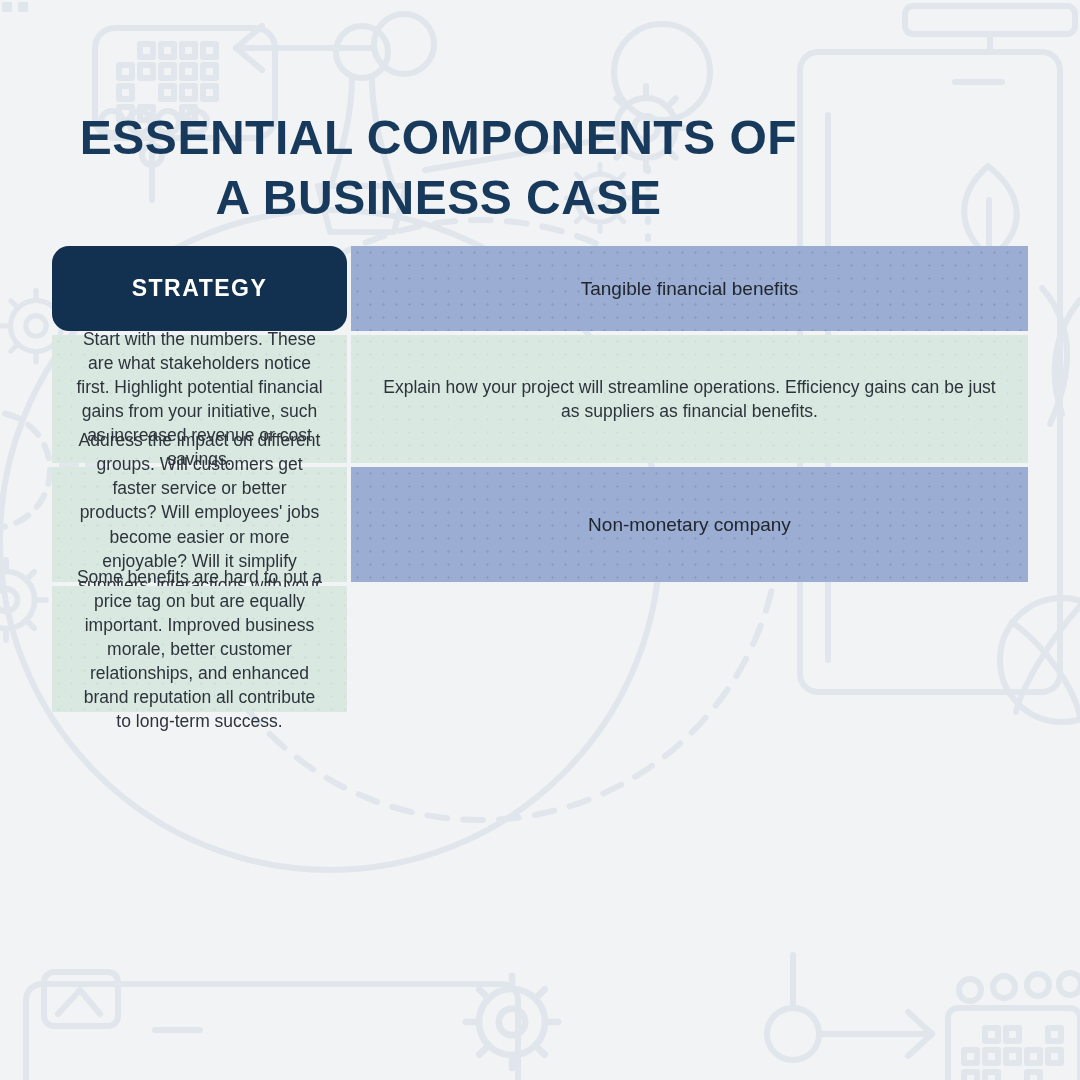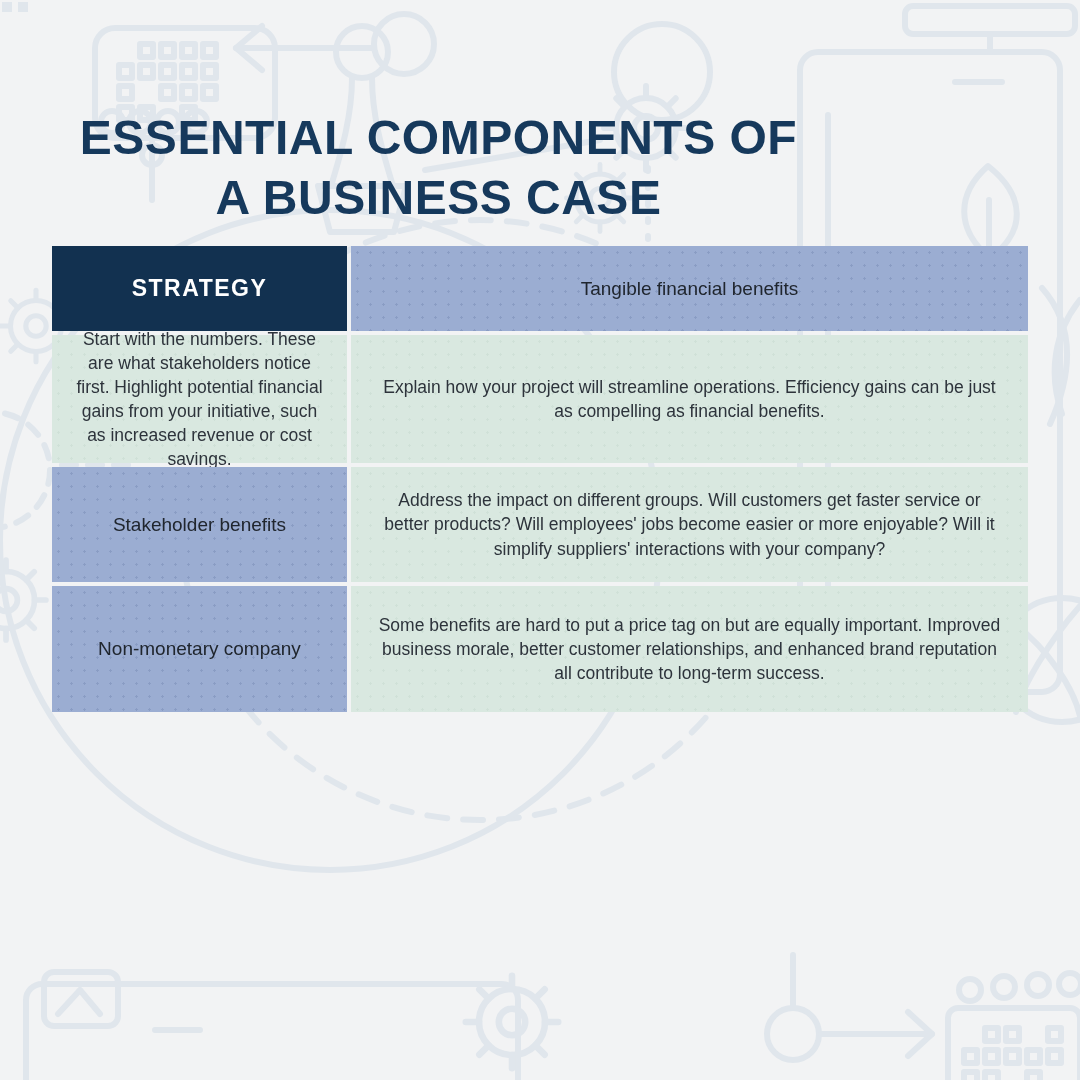--- a/index.html
+++ b/index.html
@@ -32,21 +32,21 @@
     margin-top:44px;
   }
   .table{
     position:absolute;left:52px;top:246px;
     display:grid;
     grid-template-columns:295px 677px;
     grid-template-rows:85px 128px 115px 126px 135px 128px;
     gap:4px;
   }
   .cell{display:flex;align-items:center;justify-content:center;text-align:center;}
-  .head{font-size:23px;font-weight:700;letter-spacing:1.5px;color:var(--header-text,#fff);}
+  .head{font-size:23px;font-weight:700;letter-spacing:1.5px;color:var(--header-text,#fff);border-radius:17px;}
   .head.navy{background:var(--header-navy,#123150);}
   .head.green{background:var(--header-green,#4ca42d);}
   .label{
     background-color:var(--label-bg,#9badd2);
     background-image:radial-gradient(rgba(47,70,120,.16) 1.3px, transparent 1.4px);
     background-size:13px 13px;
     font-size:19px;color:var(--label-text,#20262e);
     padding:0 20px;
   }
   .body{
@@ -209,23 +209,22 @@
   </svg>
 
   <h1 class="title"><span>ESSENTIAL COMPONENTS OF</span><br><span>A BUSINESS CASE</span></h1>
 
   <div class="table">
     <div class="cell head navy">STRATEGY</div>
 
     <div class="cell label">Tangible financial benefits</div>
     <div class="cell body">Start with the numbers. These are what stakeholders notice first. Highlight potential financial gains from your initiative, such as increased revenue or cost savings.</div>
 
-    <div class="cell body">Explain how your project will streamline operations. Efficiency gains can be just as compelling as financial benefits.</div>
-
-
-    <div class="cell label">Stakeholder benefits</div>
+    <div class="cell body">Explain how your project will streamline operations. Efficiency gains can be just as suppliers as financial benefits.</div>
+
+
     <div class="cell body">Address the impact on different groups. Will customers get faster service or better products? Will employees' jobs become easier or more enjoyable? Will it simplify suppliers' interactions with your company?</div>
 
     <div class="cell label">Non-monetary company</div>
     <div class="cell body">Some benefits are hard to put a price tag on but are equally important. Improved business morale, better customer relationships, and enhanced brand reputation all contribute to long-term success.</div>
   </div>
 
 </div>
 
 </body></html>

